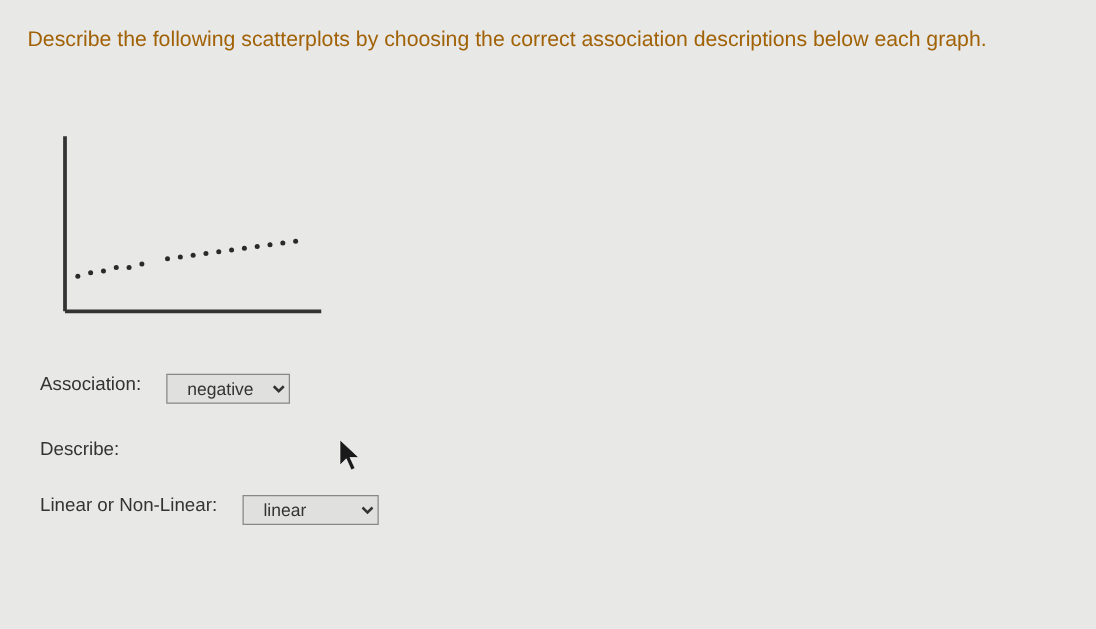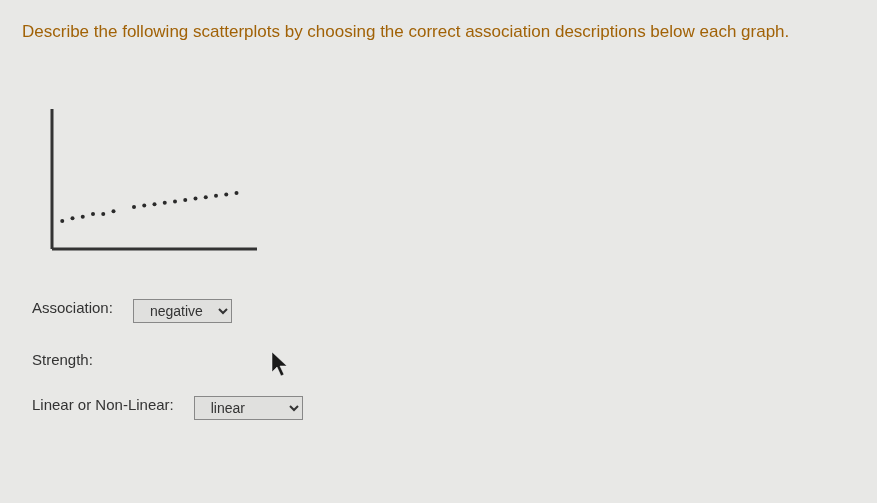--- a/index.html
+++ b/index.html
@@ -89,21 +89,21 @@
       </g>
   </svg>
 </div>
 
 <div class="form-row">
   <span class="form-label">Association:</span>
   <select id="sel-association"><option value="negative">negative</option><option value="positive">positive</option><option value="none">none</option></select>
 </div>
 
 <div class="form-row">
-  <span class="form-label">Strength:</span>
+  <span class="form-label">Describe:</span>
 </div>
 
 <div class="form-row">
   <span class="form-label">Linear or Non-Linear:</span>
   <select id="sel-linearity"><option value="linear">linear</option><option value="non-linear">non-linear</option></select>
 </div>
 
 <svg class="cursor" width="22" height="28" viewBox="0 0 22 28">
   <path d="M 2 2 L 2 22 L 7 17 L 11 26 L 14 24.5 L 10 16 L 17 16 Z" fill="#1a1a1a" stroke="#fff" stroke-width="0.5"></path>
 </svg>

